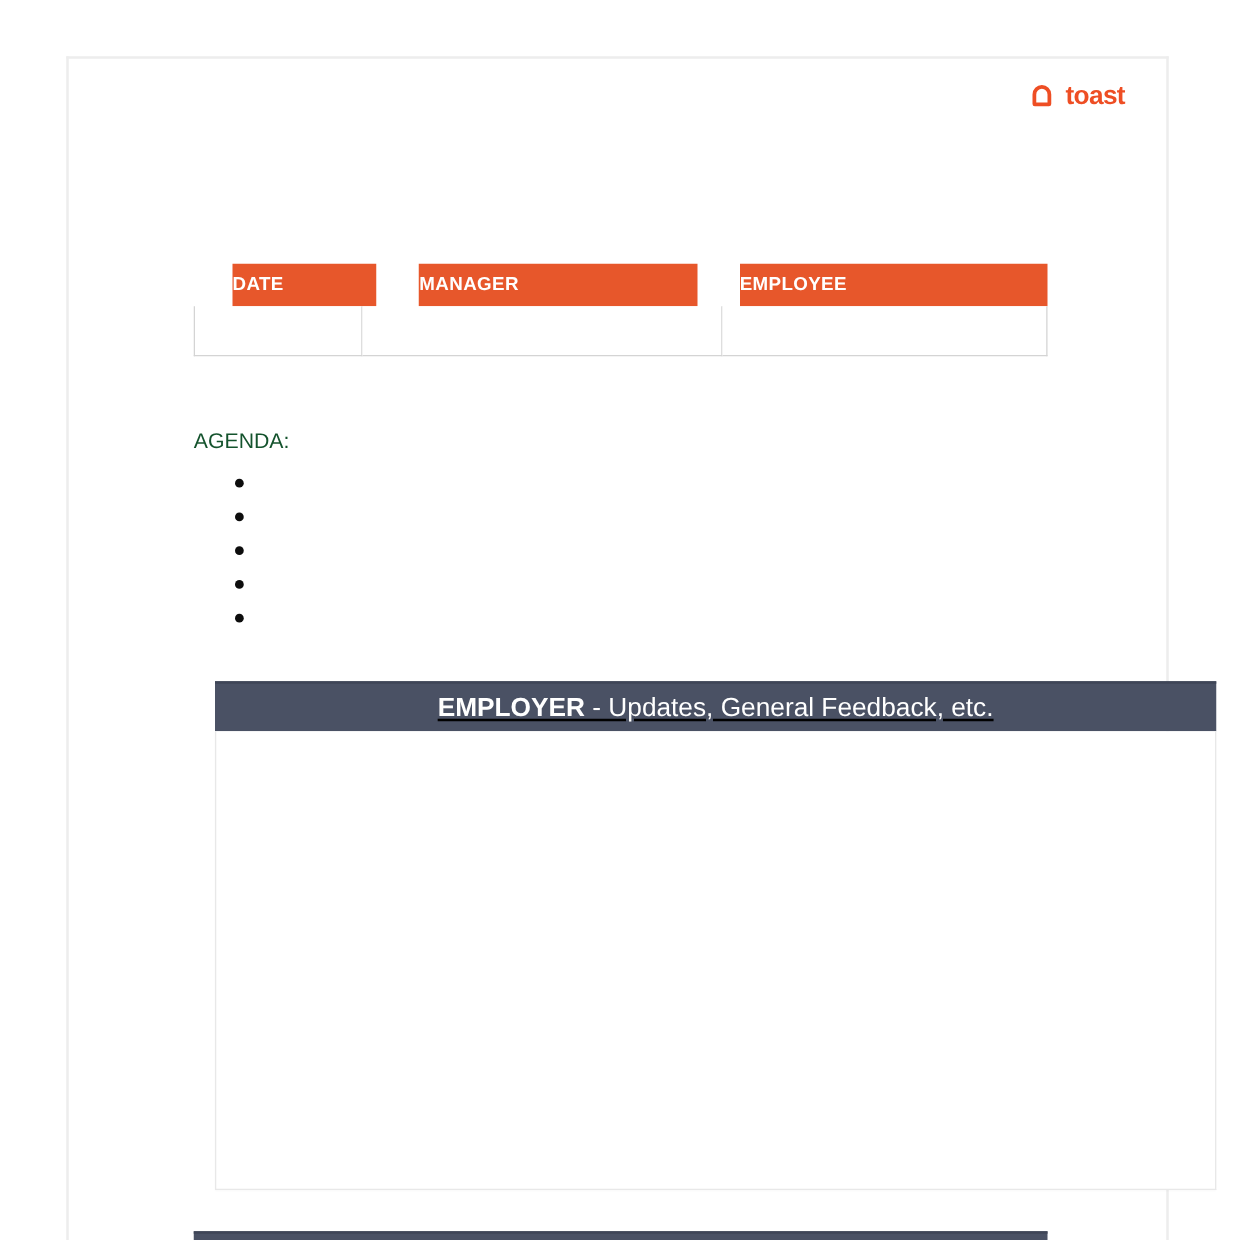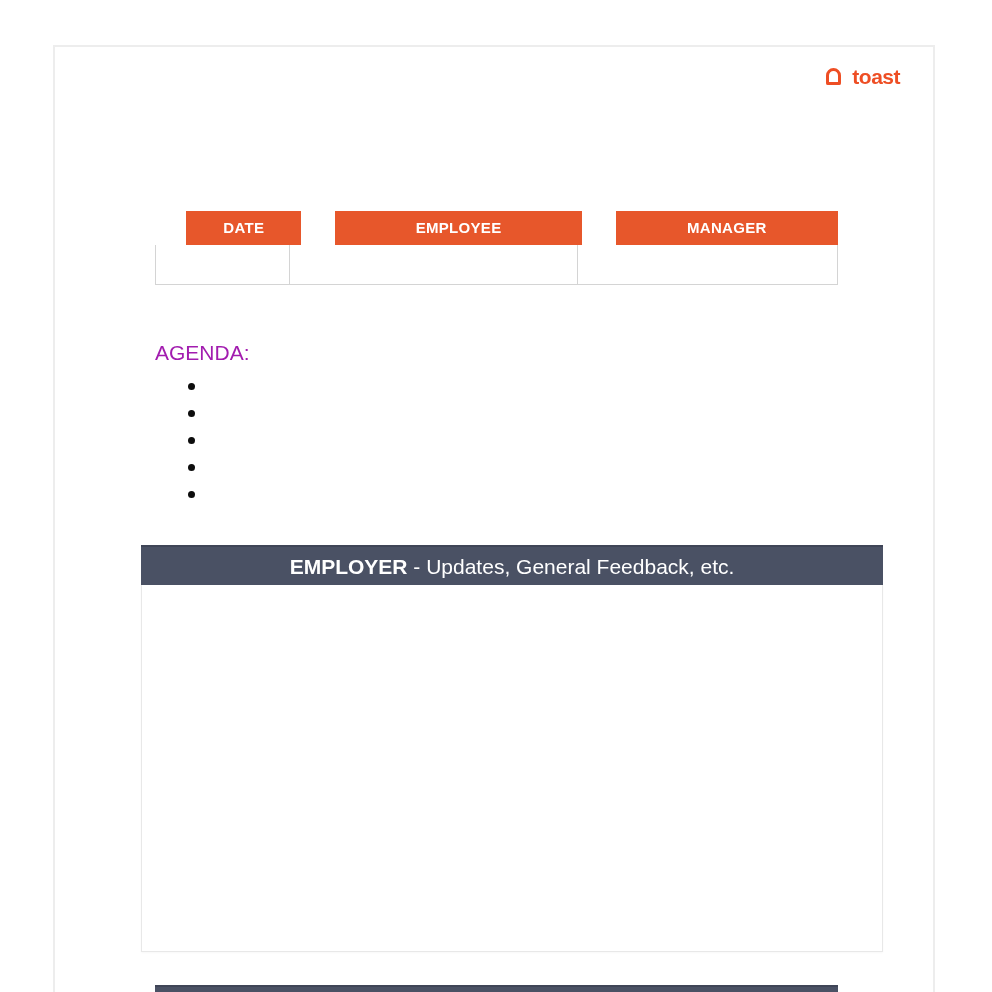--- a/index.html
+++ b/index.html
@@ -60,60 +60,59 @@
     position:absolute;left:100px;top:164px;
     width:683px;
   }
   .info-thead{display:flex;gap:3px;}
   .info-th{
     background:var(--header-orange);
     color:#ffffff;
     font-size:15px;
     font-weight:bold;
     letter-spacing:0.3px;
-    text-align:center;
     height:34px;
     line-height:34px;
     margin-left:31px;
   }
   .info-row{display:flex;}
   .info-td{
     height:40px;
     background:#ffffff;
     border-bottom:1px solid var(--table-border);
     border-right:1px solid var(--table-border);
   }
   .info-td:first-child{border-left:1px solid var(--table-border);}
   .w-date{width:19.77%;}
   .w-employee{width:42.17%;}
   .w-manager{width:38.06%;}
   
   .agenda{position:absolute;left:100px;top:293px;}
   .agenda-label{
-    font-size:21px;
-    color:#a21caf;
+    font-size:17px;
+    color:#14532d;
     line-height:26px;
   }
   .agenda-bullets{
     list-style:none;
     margin:7px 0 0 0;
     padding:0 0 0 33px;
   }
   .agenda-bullets .bullet{
     height:27px;
     display:flex;align-items:center;
   }
   .agenda-bullets .bullet::before{
     content:"";
     width:7px;height:7px;
     border-radius:50%;
     background:#0d0d0d;
   }
   
-  .section{position:absolute;left:86px;width:742px;}
+  .section{position:absolute;left:117px;width:801px;text-decoration:underline;}
   .section-employer{top:498px;}
   .section-header{
     background:var(--slate);
     height:40px;
     line-height:40px;
     text-align:center;
     color:#ffffff;
     font-size:21px;
     border-top:2px solid #3f4557;
   }
@@ -139,22 +138,22 @@
 
   <div class="logo">
     <span class="logo-icon"></span>
     <span class="logo-text">toast</span>
   </div>
 
 
   <div class="info-table">
     <div class="info-thead">
       <div class="info-th w-date">DATE</div>
+      <div class="info-th w-manager">MANAGER</div>
       <div class="info-th w-employee">EMPLOYEE</div>
-      <div class="info-th w-manager">MANAGER</div>
     </div>
     <div class="info-row">
       <div class="info-td w-date"></div>
       <div class="info-td w-employee"></div>
       <div class="info-td w-manager"></div>
     </div>
   </div>
 
   <div class="agenda">
     <div class="agenda-label">AGENDA:</div>

